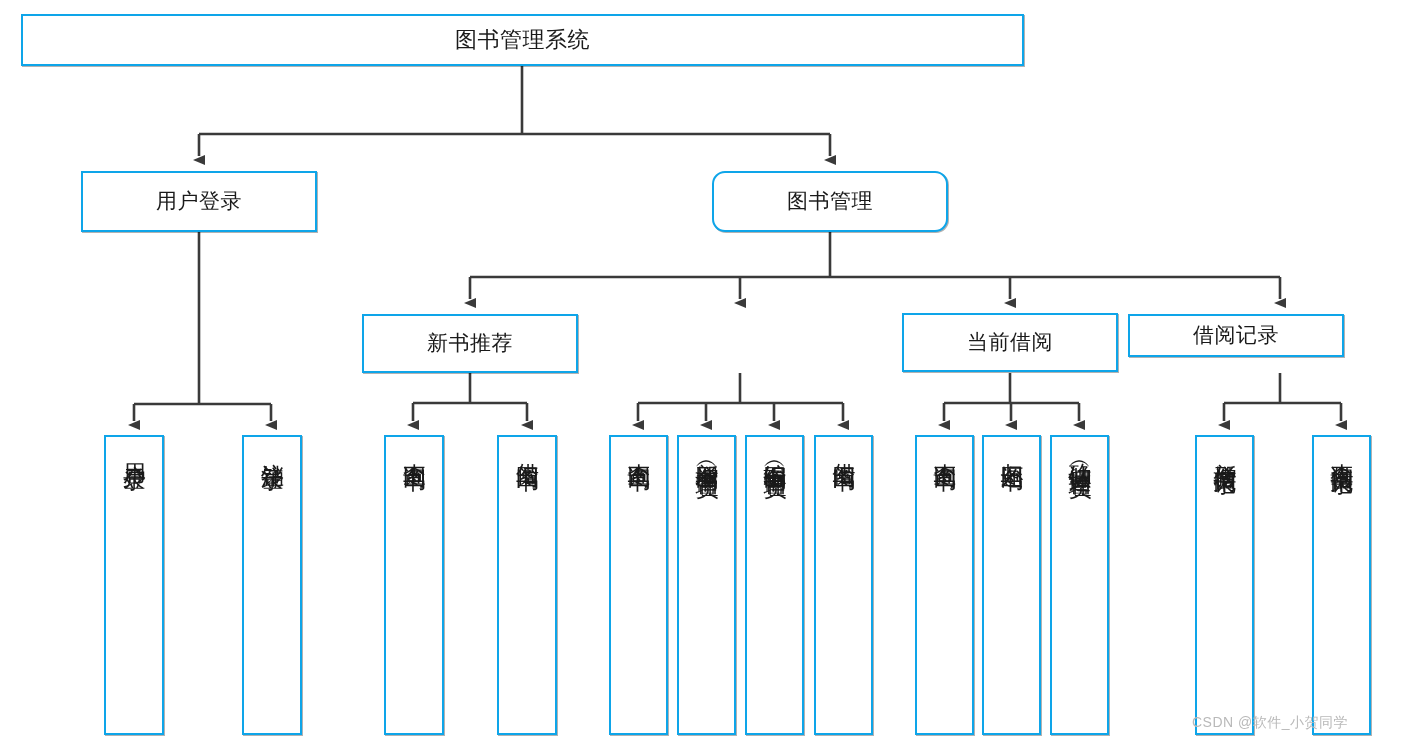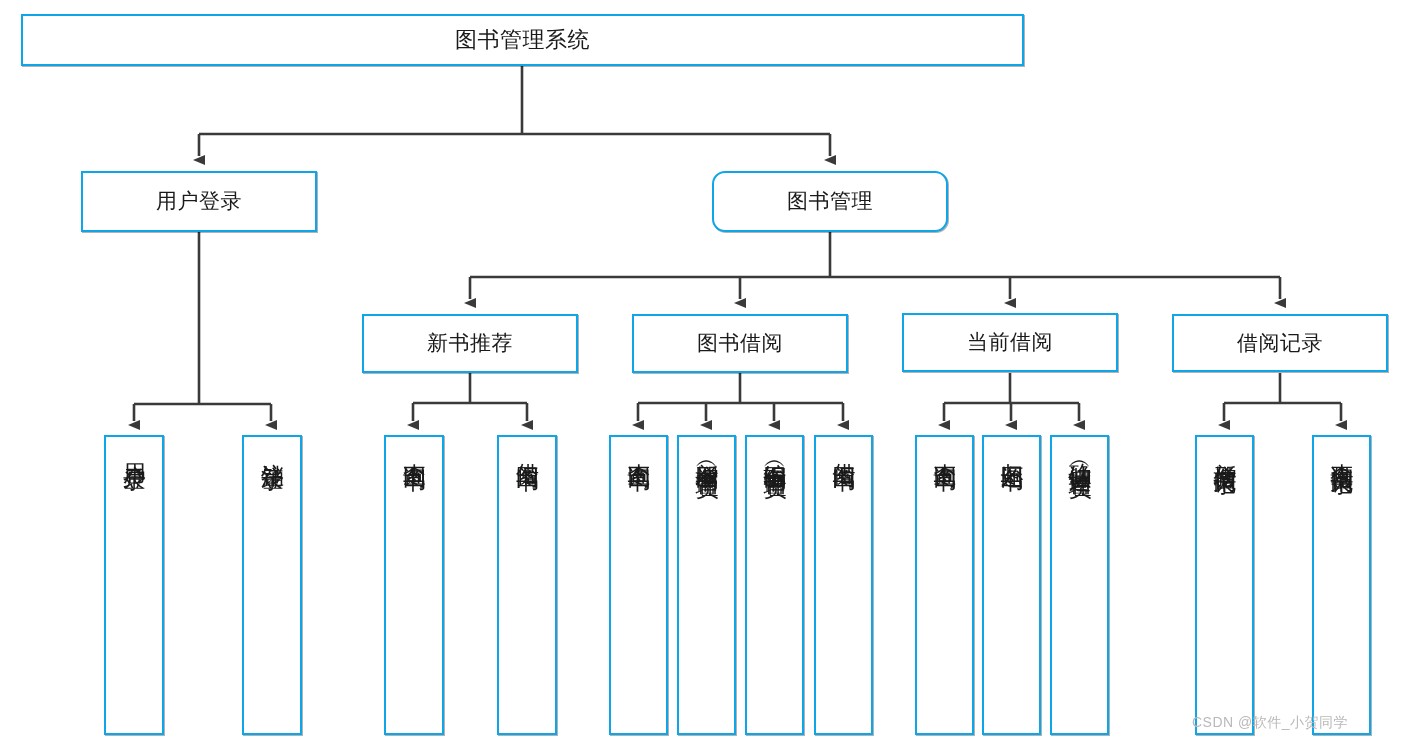--- a/index.html
+++ b/index.html
@@ -122,27 +122,24 @@
   <div class="node horiz" style="left:81px;top:171px;width:236px;height:61px;">
     <span class="lbl">用户登录</span>
   </div>
   <div class="node horiz" style="left:712px;top:171px;width:236px;height:61px;border-radius:13px;">
     <span class="lbl">图书管理</span>
   </div>
 
   <div class="node horiz" style="left:362px;top:314px;width:216px;height:59px;">
     <span class="lbl">新书推荐</span>
   </div>
-  <div class="node horiz" style="left:632px;top:314px;width:216px;height:59px;">
-    <span class="lbl">图书借阅</span>
-  </div>
   <div class="node horiz" style="left:902px;top:313px;width:216px;height:59px;">
     <span class="lbl">当前借阅</span>
   </div>
-  <div class="node horiz" style="left:1172px;top:314px;width:216px;height:58px;">
+  <div class="node horiz" style="left:1128px;top:314px;width:216px;height:43px;">
     <span class="lbl">借阅记录</span>
   </div>
 
   <div class="node vert" style="left:104px;top:435px;width:60px;height:300px;">
     <span class="lbl">用户登录</span>
   </div>
   <div class="node vert" style="left:242px;top:435px;width:60px;height:300px;">
     <span class="lbl">注销登录</span>
   </div>
 

